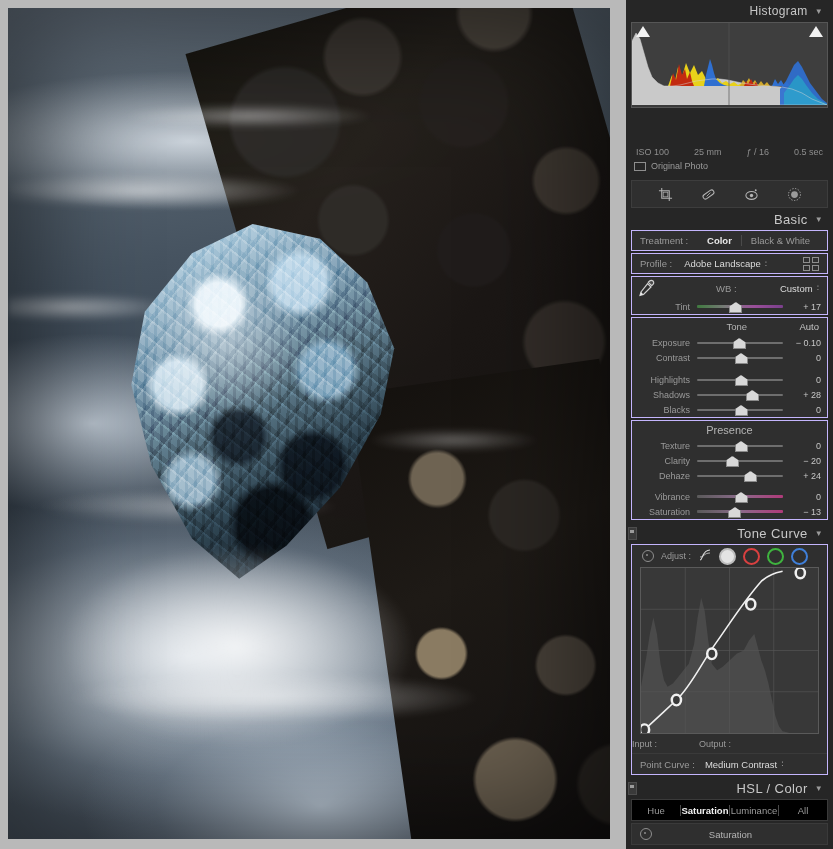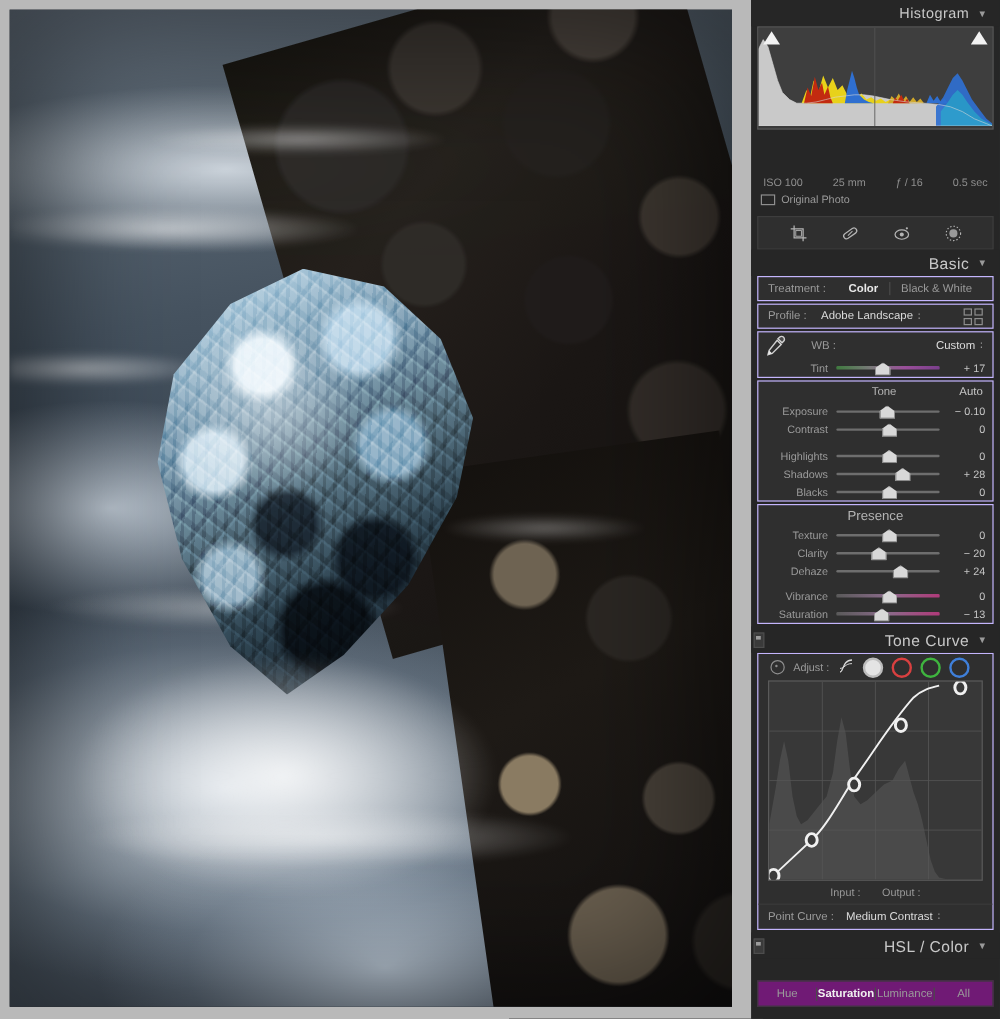--- a/index.html
+++ b/index.html
@@ -114,21 +114,21 @@
   .treat span{font-size:9.5px;padding:0 9px;}
   .treat .on{color:#e8e8e8;font-weight:bold;}
   .treat .off{color:#9a9a9a;border-left:1px solid #4a4a4a;}
   .profile-name{color:#dcdcdc;font-size:9.5px;margin-left:12px;}
   .sw{color:#9a9a9a;font-size:9px;margin-left:4px;}
   .grid4{margin-left:auto;display:grid;grid-template-columns:7px 7px;grid-template-rows:6px 6px;gap:2px;}
   .grid4 i{border:1px solid #8e8e8e;display:block;}
 
   .wbrow{display:flex;align-items:center;height:22px;padding:0 8px;position:relative;}
   .eyedrop{position:absolute;left:4px;top:2px;}
-  .wbrow .wl{color:#9a9a9a;font-size:9.5px;margin-left:36px;text-align:right;}
+  .wbrow .wl{color:#9a9a9a;font-size:9.5px;margin-left:76px;text-align:right;}
   .wbrow .wv{margin-left:auto;color:#dcdcdc;font-size:9.5px;}
 
   .slider{display:flex;align-items:center;height:15px;padding:0 6px;}
   .slider .name{width:52px;text-align:right;color:#9a9a9a;font-size:9px;padding-right:7px;}
   .track{position:relative;flex:1;height:11px;}
   .track .bar{position:absolute;top:5px;left:0;right:0;height:2px;background:#6e6e6e;border-radius:1px;}
   .track .bar.temp{background:linear-gradient(90deg,#3a3f8c,#5a62a8,#8f8f6a,#c9c978);height:3px;top:4px;}
   .track .bar.tint{background:linear-gradient(90deg,#3f7a3f,#7a7a7a,#9a4f9a,#7a3f8c);height:3px;top:4px;}
   .track .bar.vib{background:linear-gradient(90deg,#5a5a5a,#8a6a8a,#b03a7a);height:3px;top:4px;}
   .knob{position:absolute;top:1px;width:11px;height:9px;margin-left:-5.5px;
@@ -141,26 +141,26 @@
   .grp-head .c2{flex:1;text-align:center;color:#b4b4b4;font-size:11px;}
 
   .tc-adjust{display:flex;align-items:center;gap:7px;height:22px;padding:0 0 0 10px;}
   .tc-adjust .al{color:#9a9a9a;font-size:9px;}
   .chan{width:13px;height:13px;border-radius:50%;border:2px solid;}
   .chan.rgbw{background:#e4e4e4;border-color:#bdbdbd;}
   .chan.r{border-color:#d94040;background:#2f2f2f;}
   .chan.g{border-color:#3fb43f;background:#2f2f2f;}
   .chan.b{border-color:#3f7fd9;background:#2f2f2f;}
   .curve-box{margin:0 8px;height:165px;background:#383838;border:1px solid #5a5a5a;position:relative;}
-  .io{display:flex;justify-content:center;gap:18px;padding:5px 0 4px 0;color:#9a9a9a;font-size:9px;}
+  .io{display:flex;gap:42px;padding:5px 0 4px 0;color:#9a9a9a;font-size:9px;}
   .pcrow{display:flex;align-items:center;height:20px;padding:0 8px;border-top:1px solid #3a3a3a;}
   .pcrow .pl{color:#9a9a9a;font-size:9.5px;}
   .pcrow .pv{color:#dcdcdc;font-size:9.5px;margin-left:10px;}
 
-  .hsl-tabs{display:flex;align-items:center;height:20px;background:#701a75;border:1px solid #3a3a3a;margin:18px 5px;}
+  .hsl-tabs{display:flex;align-items:center;height:20px;background:#000000;border:1px solid #3a3a3a;margin:0 5px;}
   .hsl-tabs span{flex:1;text-align:center;font-size:9.5px;color:#9a9a9a;}
   .hsl-tabs span.act{color:#f0f0f0;font-weight:bold;}
   .hsl-tabs span+span{border-left:1px solid #4a4a4a;}
   .hsl-sub{display:flex;align-items:center;height:20px;margin:2px 5px 0 5px;background:#2f2f2f;border:1px solid #3a3a3a;padding:0 8px;}
   .hsl-sub .t{flex:1;text-align:center;color:#b4b4b4;font-size:9.5px;margin-left:-10px;}
   .target{width:10px;height:10px;border-radius:50%;border:1px solid #8e8e8e;position:relative;}
   .target:after{content:"";position:absolute;left:3px;top:3px;width:2px;height:2px;border-radius:50%;background:#8e8e8e;}
 </style>
 </head>
 <body>

